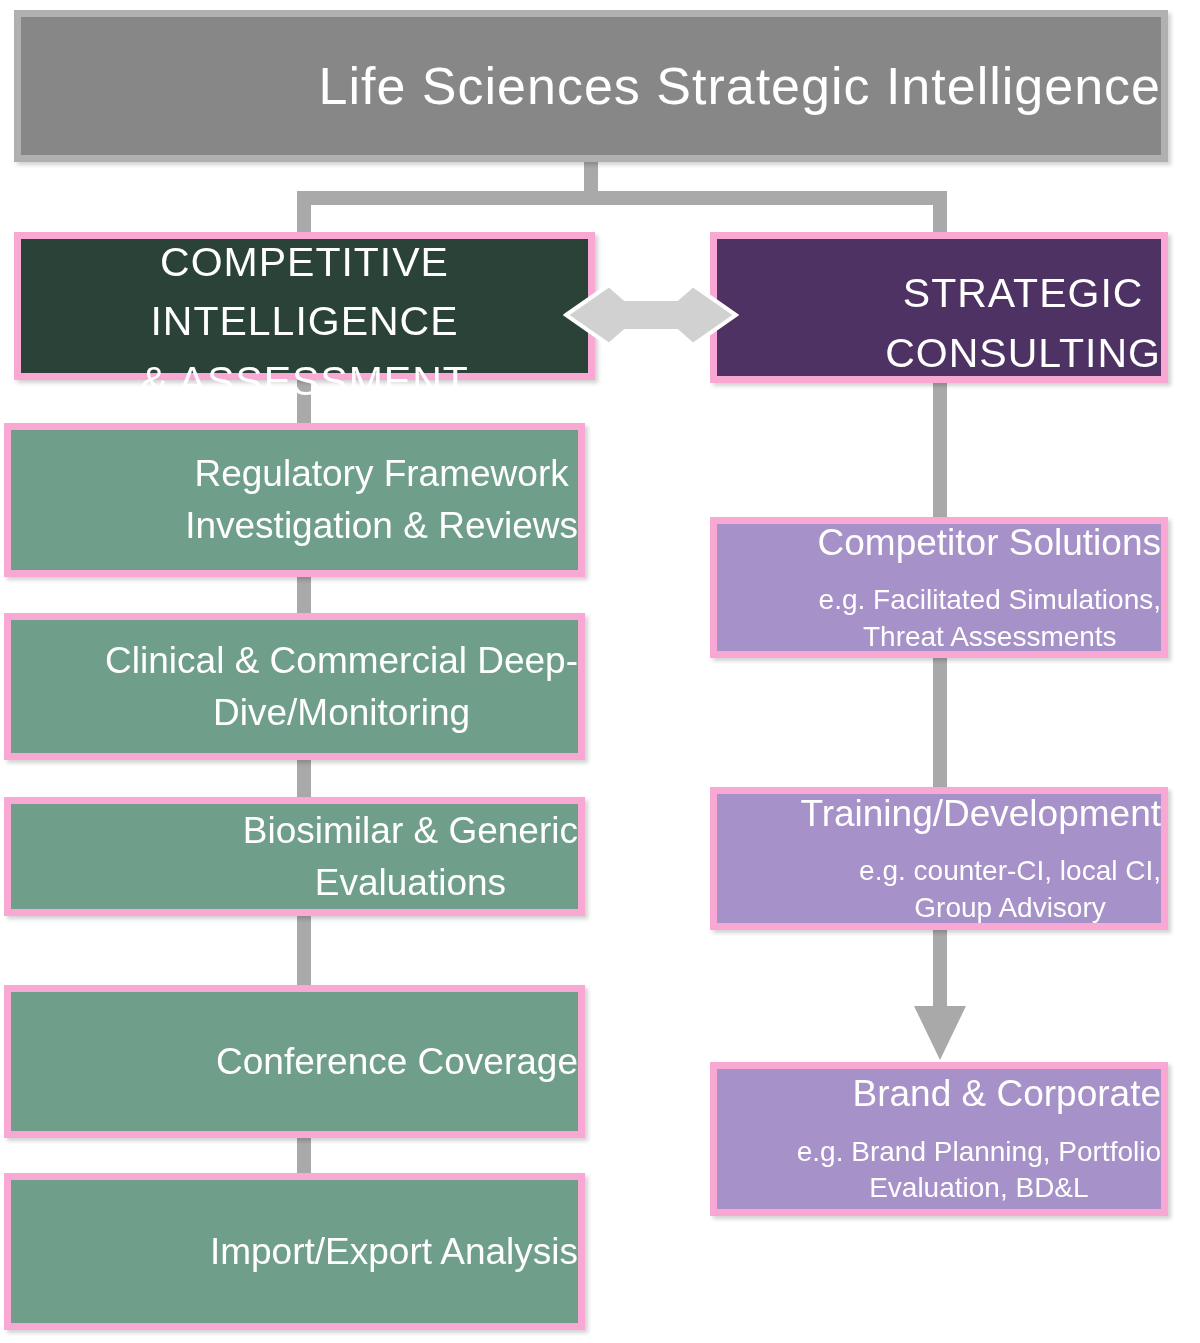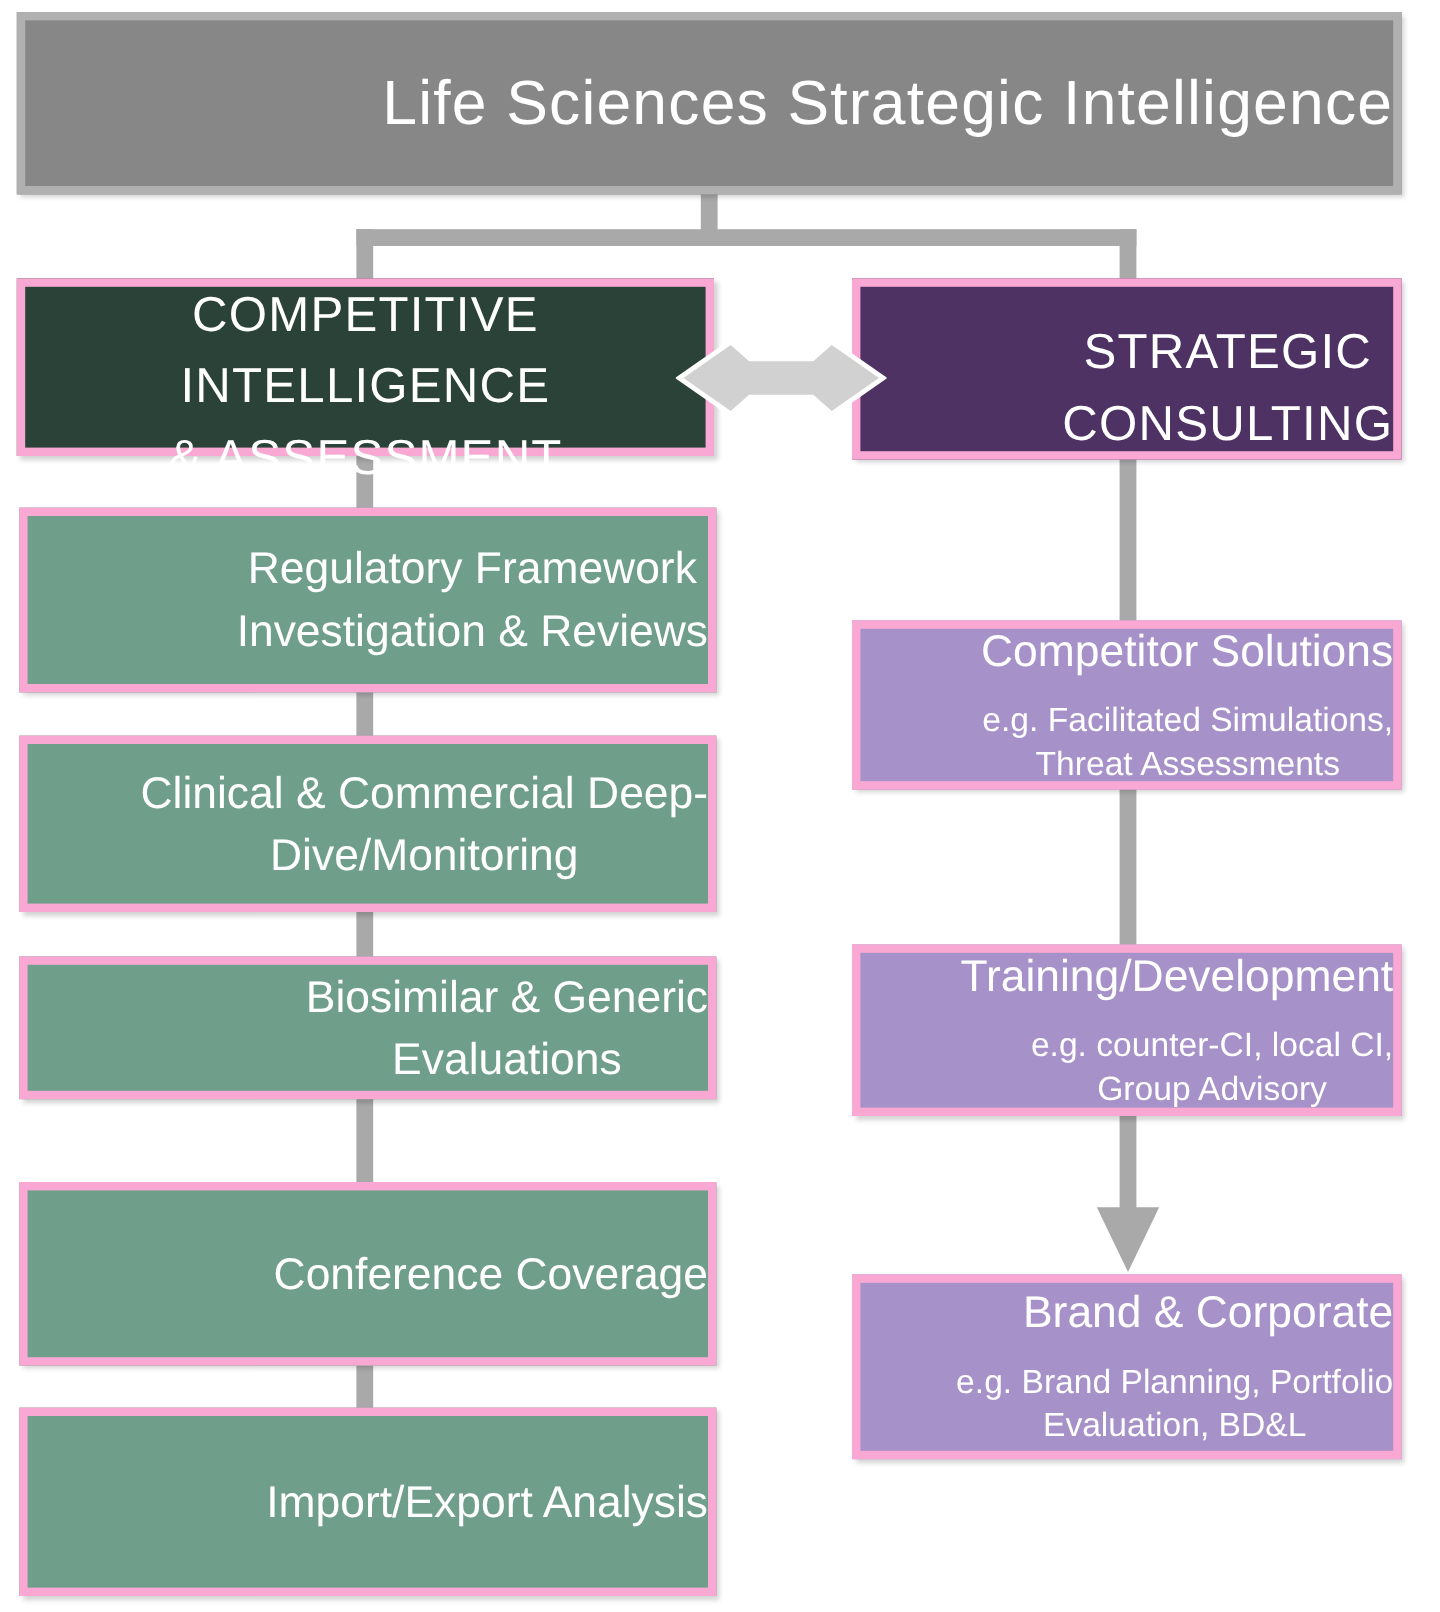--- a/index.html
+++ b/index.html
@@ -26,21 +26,21 @@
   .box .lbl{white-space:pre-line;}
   .title-box{
     left:14px;top:10px;width:1154px;height:152px;
     background:var(--title-bg,#878787);
     border-color:#b0b0b0;
   }
   .title-box .lbl{font-size:52px;letter-spacing:1px;}
   .hdr .lbl{font-size:41px;line-height:1.45;letter-spacing:1px;font-weight:400;margin-top:32px;}
   .hdr-left{left:14px;top:232px;width:581px;height:148px;background:var(--left-header-bg,#2a4237);}
   .hdr-right{left:710px;top:232px;width:458px;height:151px;background:var(--right-header-bg,#4e3263);}
-  .g-item{left:16px;width:581px;background:var(--left-item-bg,#6f9f8b);}
+  .g-item{left:4px;width:581px;background:var(--left-item-bg,#6f9f8b);}
   .g-item .lbl{font-size:37px;line-height:1.4;}
   .b-reg{top:423px;height:154px;}
   .b-clin{top:613px;height:147px;}
   .b-bio{top:797px;height:119px;}
   .b-conf{top:985px;height:153px;}
   .b-imp{top:1173px;height:157px;}
   .p-item{left:710px;width:458px;background:var(--right-item-bg,#a691c8);padding-left:16px;}
   .p-item .t{font-size:37px;line-height:1.25;white-space:pre-line;}
   .p-item .s{font-size:28px;line-height:1.3;margin-top:16px;white-space:pre-line;}
   .b-comp{top:517px;height:141px;}

